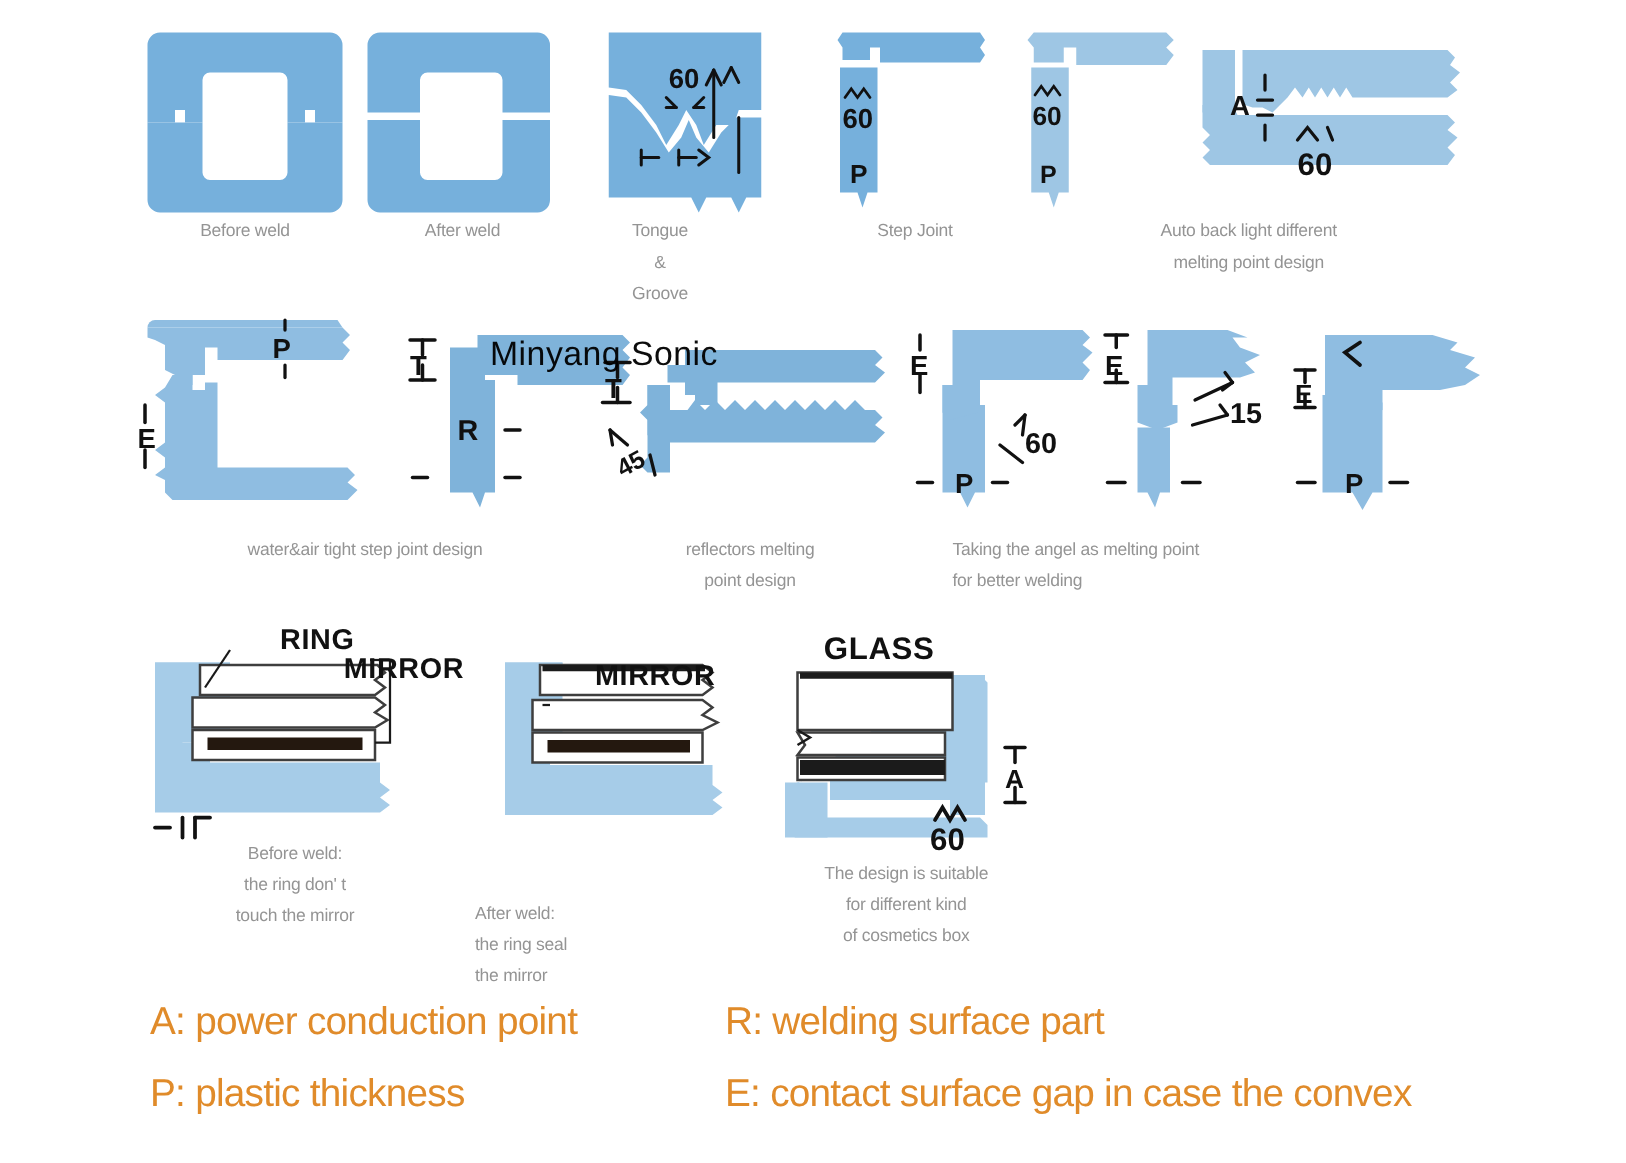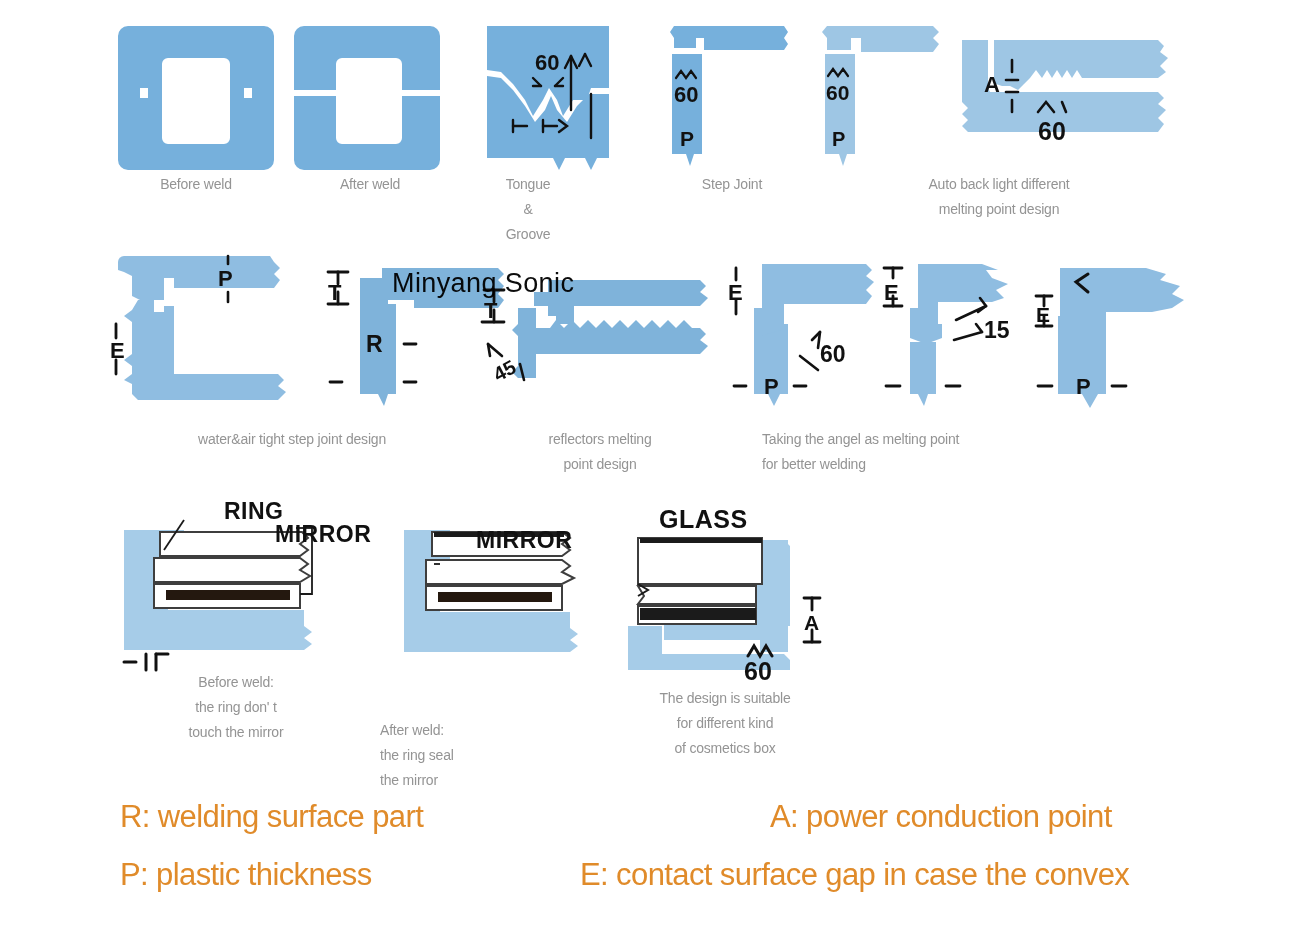--- a/index.html
+++ b/index.html
@@ -479,22 +479,22 @@
   </div>
   <div class="lbl" style="left:659px; top:505px; font-size:25px;">GLASS</div>
   <div class="caption" style="left:598px; top:686px; width:254px; text-align:center;">The design is suitable
 for different kind
 of cosmetics box</div>
 
   <div id="watermark">Minyang Sonic</div>
 
   <div id="legend">
     <div class="legend-row">
+      <div class="legend-cell c1">A: power conduction point</div>
       <div class="legend-cell c2">R: welding surface part</div>
-      <div class="legend-cell c1">A: power conduction point</div>
     </div>
     <div class="legend-row">
       <div class="legend-cell c1">P: plastic thickness</div>
       <div class="legend-cell c2">E: contact surface gap in case the convex</div>
     </div>
   </div>
 
 </div>
 
 </body></html>

